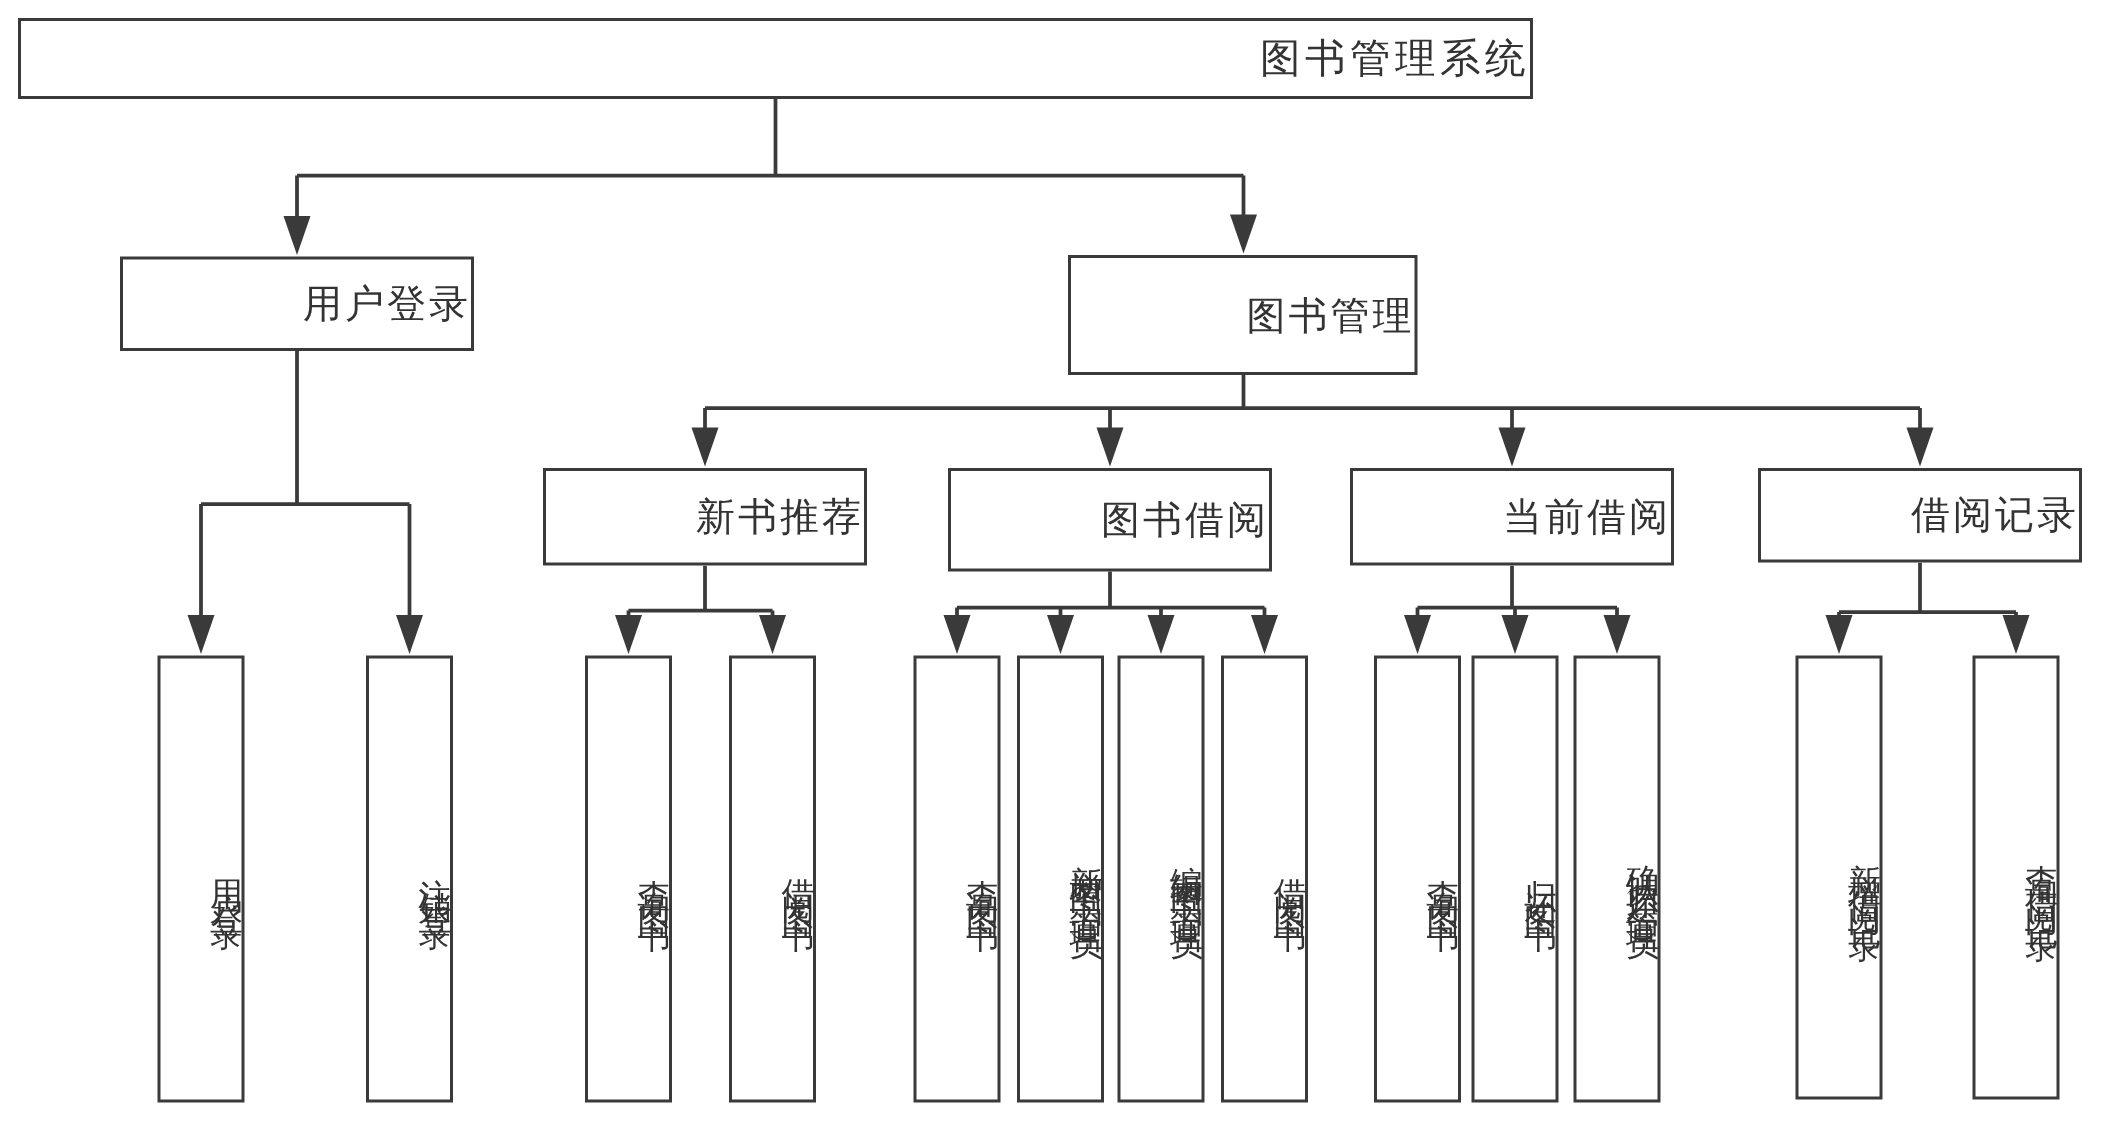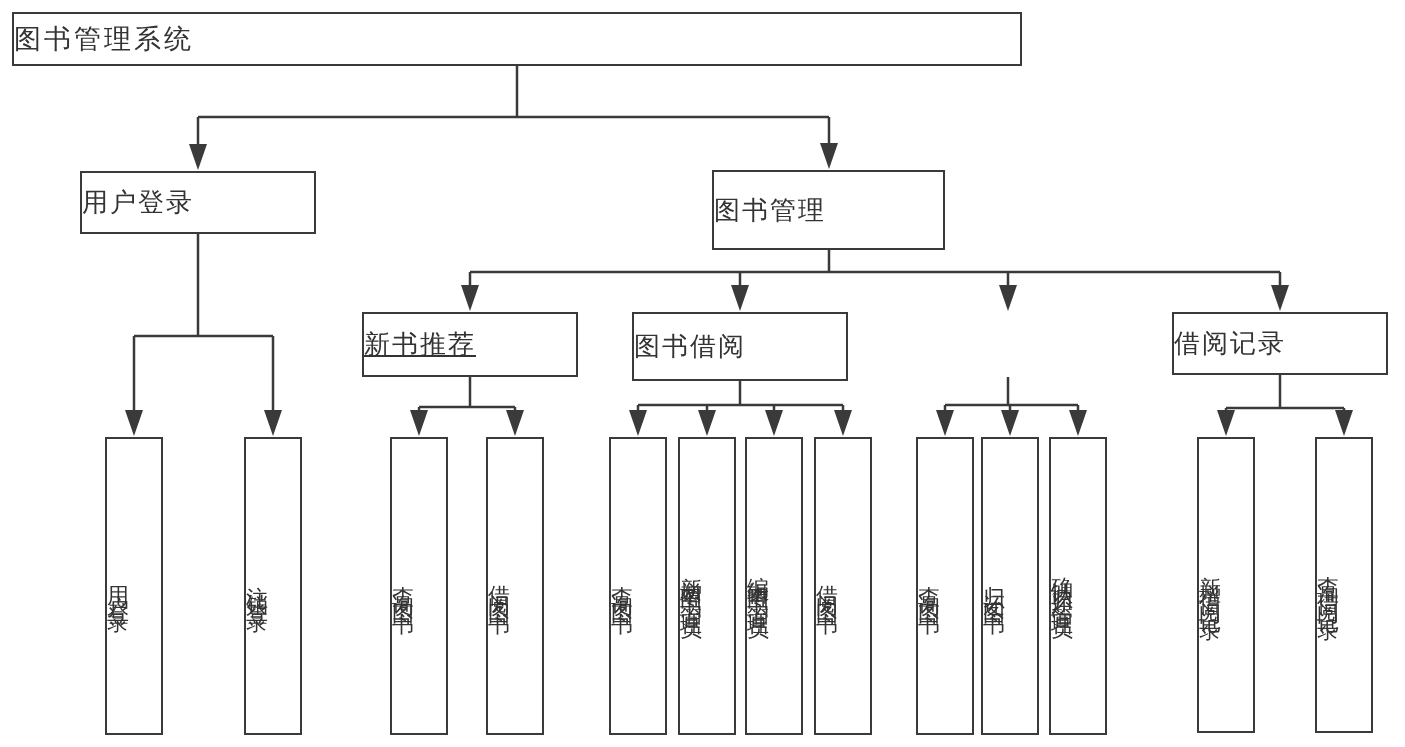--- a/index.html
+++ b/index.html
@@ -11,21 +11,21 @@
     font-family:"DejaVu Sans","Liberation Sans",sans-serif;
     color:#333333;
     overflow:hidden;
   }
   .edges{position:absolute;left:0;top:0;width:1405px;height:747px;z-index:1;}
   .box{
     position:absolute;
     box-sizing:border-box;
     background:#ffffff;
     border:2px solid #3a3a3a;
-    display:flex;align-items:center;justify-content:flex-start;
+    display:flex;align-items:center;justify-content:flex-end;
     z-index:2;
   }
   .box .lbl{
     color:#333333;
     white-space:nowrap;
   }
   .h-lbl{font-size:26px;letter-spacing:2px;}
   .root-lbl{font-size:27px;letter-spacing:3px;}
   .v-lbl{
     writing-mode:vertical-rl;
@@ -103,25 +103,28 @@
     <span class="lbl root-lbl">图书管理系统</span>
   </div>
 
   <div class="box" style="left:80px;top:171px;width:236px;height:63px;">
     <span class="lbl h-lbl">用户登录</span>
   </div>
   <div class="box" style="left:712px;top:170px;width:233px;height:80px;">
     <span class="lbl h-lbl">图书管理</span>
   </div>
 
-  <div class="box" style="left:362px;top:312px;width:216px;height:65px;text-decoration:underline;">
+  <div class="box" style="left:362px;top:312px;width:216px;height:65px;">
     <span class="lbl h-lbl">新书推荐</span>
   </div>
   <div class="box" style="left:632px;top:312px;width:216px;height:69px;">
     <span class="lbl h-lbl">图书借阅</span>
+  </div>
+  <div class="box" style="left:900px;top:312px;width:216px;height:65px;">
+    <span class="lbl h-lbl">当前借阅</span>
   </div>
   <div class="box" style="left:1172px;top:312px;width:216px;height:63px;">
     <span class="lbl h-lbl">借阅记录</span>
   </div>
 
   <div class="box" style="left:105px;top:437px;width:58px;height:298px;">
     <span class="lbl v-lbl">用户登录</span>
   </div>
   <div class="box" style="left:244px;top:437px;width:58px;height:298px;">
     <span class="lbl v-lbl">注销登录</span>

